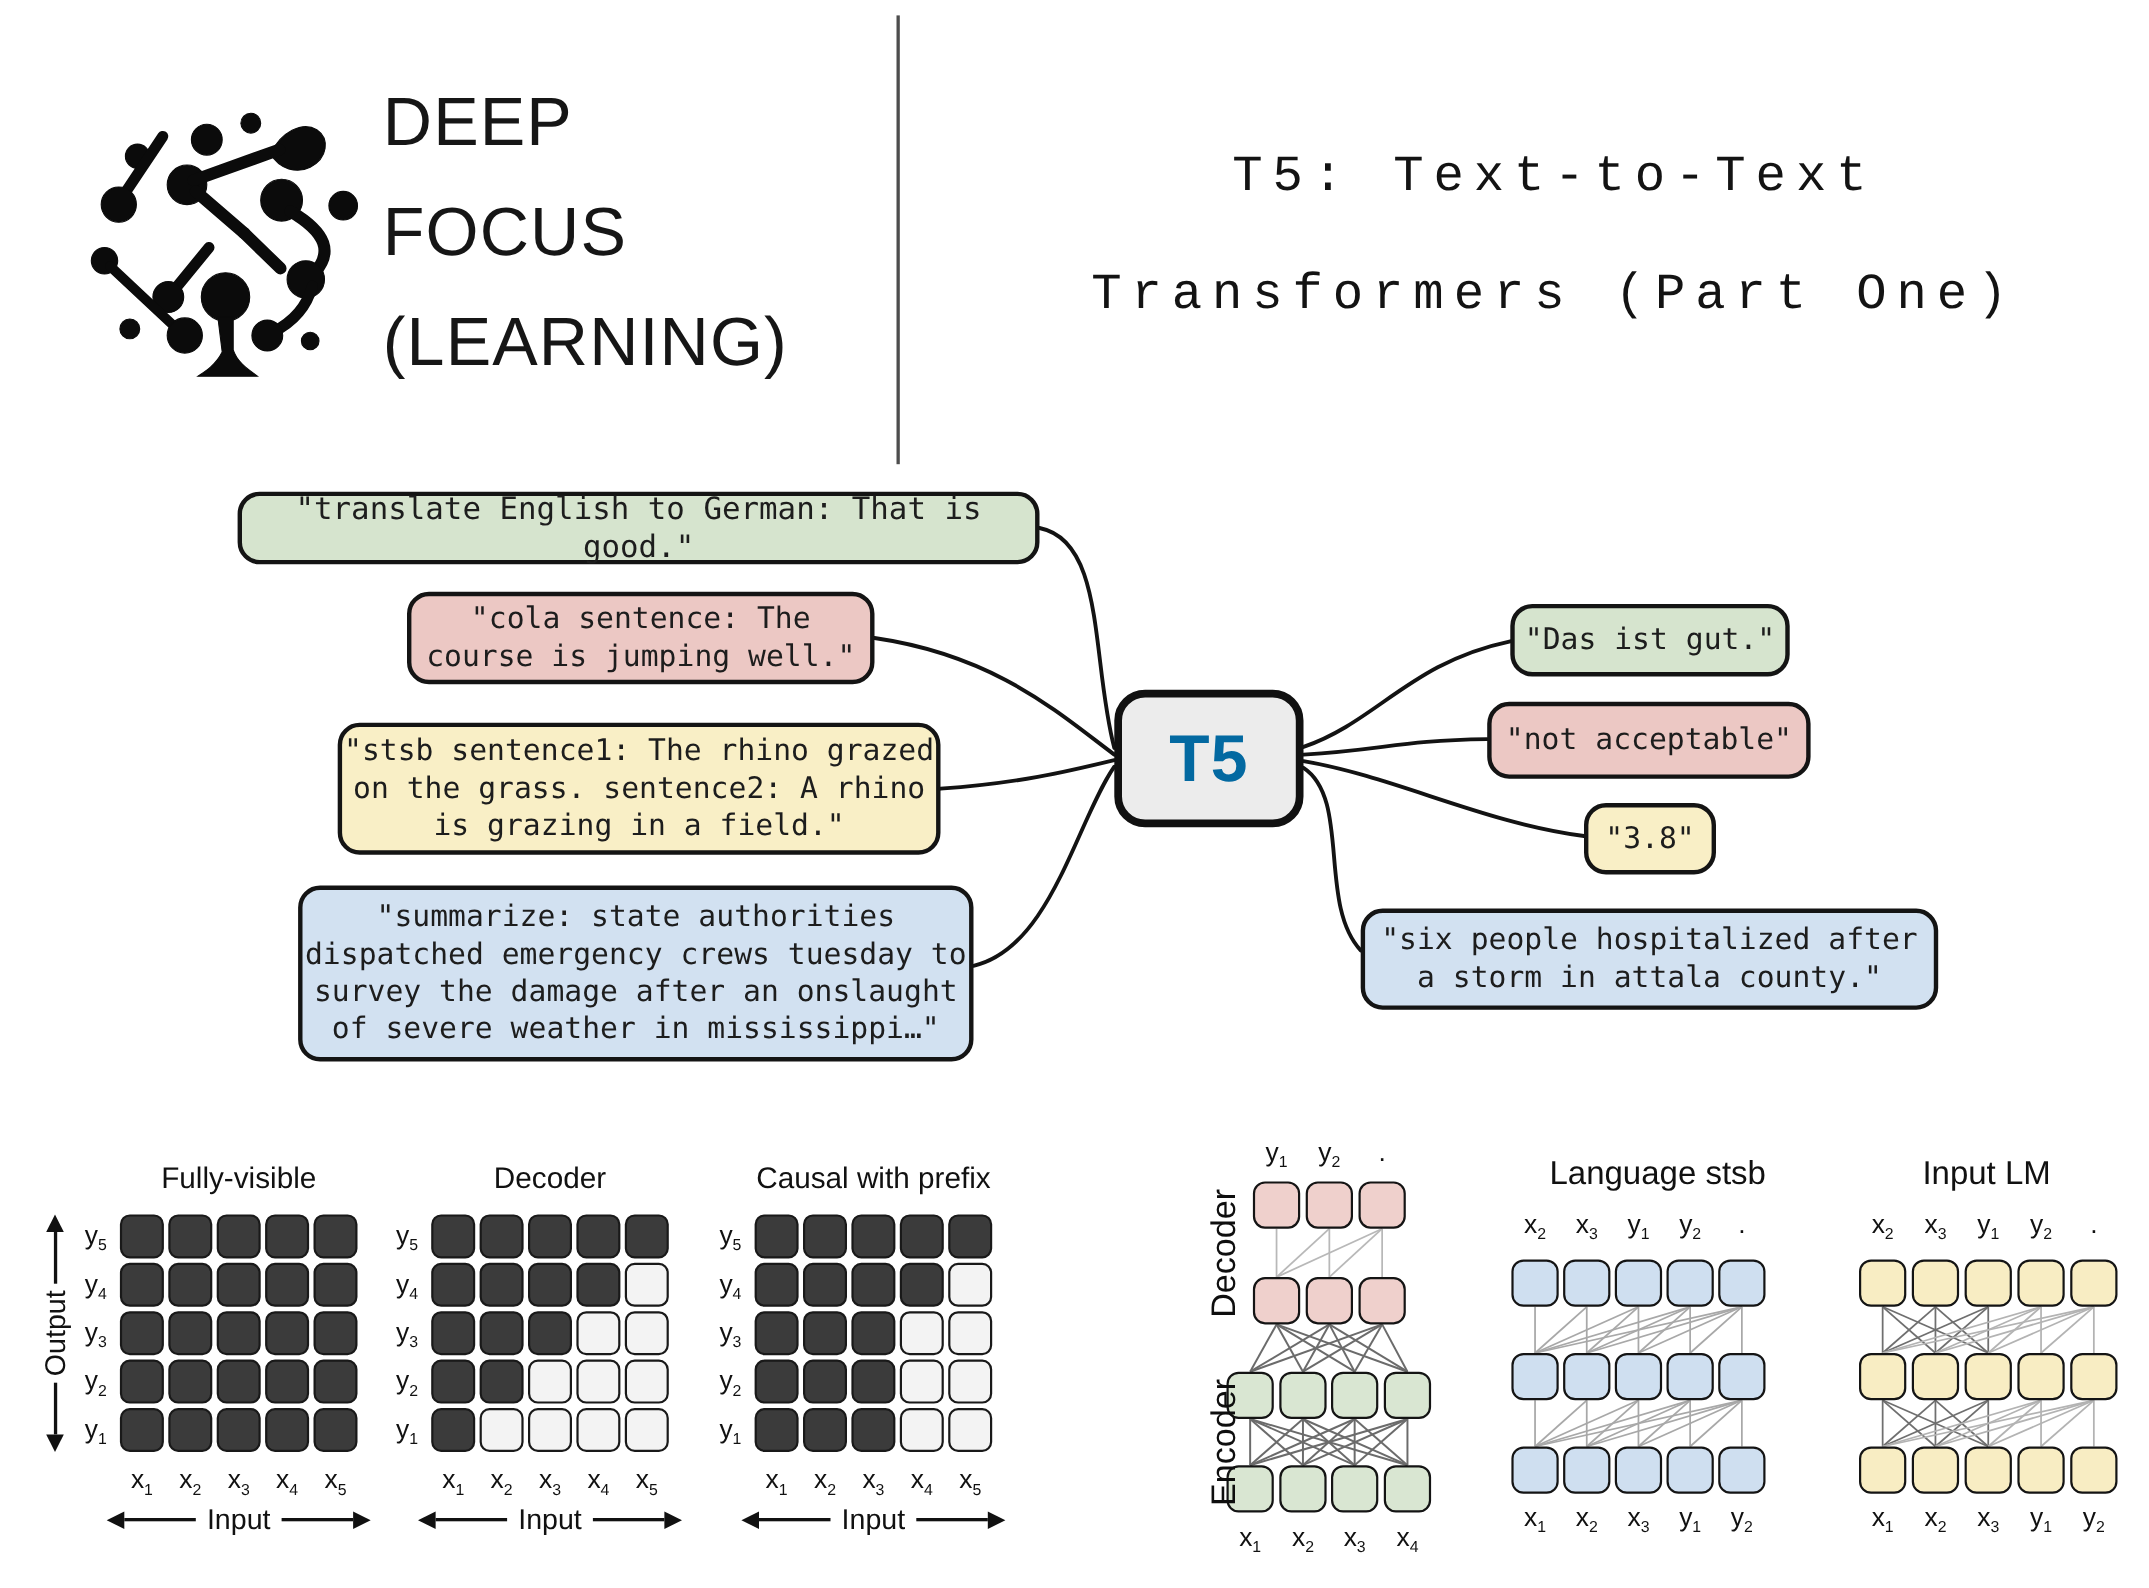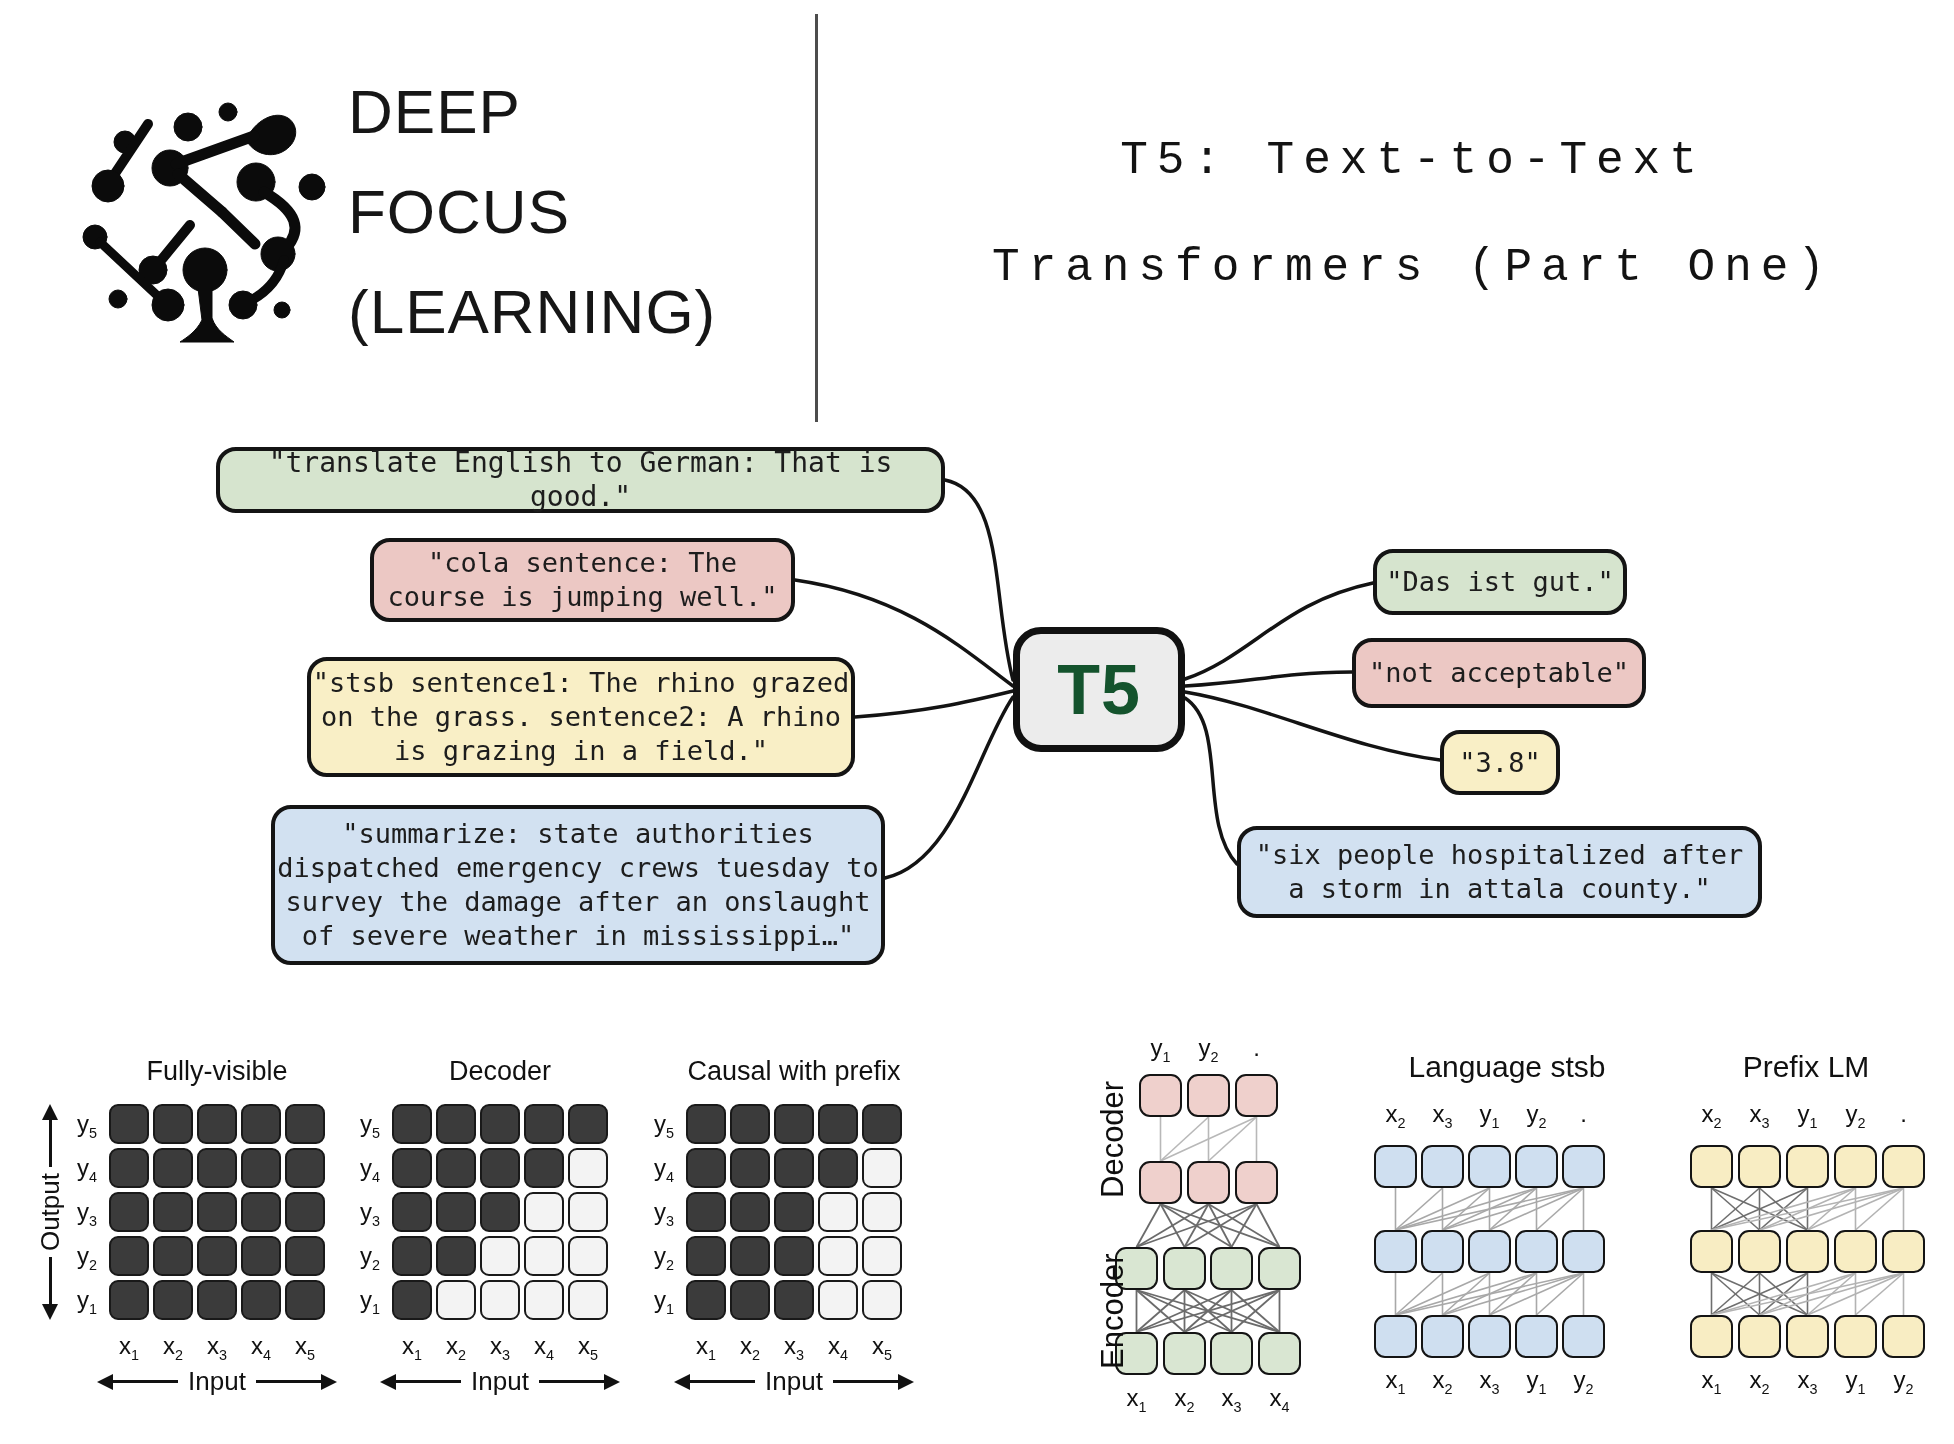--- a/index.html
+++ b/index.html
@@ -16,21 +16,21 @@
               font-family:"Liberation Mono","DejaVu Sans Mono",monospace;font-size:46px;
               letter-spacing:9px;line-height:107px;color:#131313;}
 
   
   .tbox{position:absolute;box-sizing:border-box;border:4px solid #141414;border-radius:20px;
         display:flex;align-items:center;justify-content:center;text-align:center;
         font-family:"DejaVu Sans Mono","Liberation Mono",monospace;font-size:27px;line-height:34px;
         color:#1d1d1d;white-space:pre-line;z-index:2;}
   .t5box{position:absolute;box-sizing:border-box;border:7px solid #111;border-radius:28px;
          background:#ececec;display:flex;align-items:center;justify-content:center;
-         font-family:"Liberation Sans",sans-serif;font-weight:700;font-size:70px;color:#14532d;
+         font-family:"Liberation Sans",sans-serif;font-weight:700;font-size:60px;color:#0369a1;
          z-index:2;letter-spacing:1px;}
 
   
   .mask-title{position:absolute;transform:translateX(-50%);font-size:27px;color:#111;z-index:2;white-space:nowrap;}
   .mgrid{position:absolute;display:grid;grid-template-columns:repeat(5,40px);grid-auto-rows:40px;
          gap:4px;z-index:2;}
   .mcell{box-sizing:border-box;border:2px solid #191919;border-radius:9px;}
   .axis-lab{position:absolute;font-size:24px;color:#111;z-index:2;}
   .axis-lab sub{font-size:0.6em;}
   .ylab{width:60px;text-align:right;}
@@ -415,21 +415,21 @@
     <div class="arch-lab" style="left: 1395.5px; top: 1100px;">x<sub>2</sub></div>
     <div class="arch-lab" style="left: 1442.5px; top: 1100px;">x<sub>3</sub></div>
     <div class="arch-lab" style="left: 1489.5px; top: 1100px;">y<sub>1</sub></div>
     <div class="arch-lab" style="left: 1536.5px; top: 1100px;">y<sub>2</sub></div>
     <div class="arch-lab" style="left: 1583.5px; top: 1100px;">.</div>
     <div class="arch-lab" style="left: 1395.5px; top: 1366px;">x<sub>1</sub></div>
     <div class="arch-lab" style="left: 1442.5px; top: 1366px;">x<sub>2</sub></div>
     <div class="arch-lab" style="left: 1489.5px; top: 1366px;">x<sub>3</sub></div>
     <div class="arch-lab" style="left: 1536.5px; top: 1366px;">y<sub>1</sub></div>
     <div class="arch-lab" style="left: 1583.5px; top: 1366px;">y<sub>2</sub></div>
-    <div class="arch-title" style="left: 1806px; top: 1050px;">Prefix LM</div>
+    <div class="arch-title" style="left: 1806px; top: 1050px;">Input LM</div>
     <div class="abox" style="left: 1690px; top: 1145px; background: rgb(248, 237, 195);"></div>
     <div class="abox" style="left: 1738px; top: 1145px; background: rgb(248, 237, 195);"></div>
     <div class="abox" style="left: 1786px; top: 1145px; background: rgb(248, 237, 195);"></div>
     <div class="abox" style="left: 1834px; top: 1145px; background: rgb(248, 237, 195);"></div>
     <div class="abox" style="left: 1882px; top: 1145px; background: rgb(248, 237, 195);"></div>
     <div class="abox" style="left: 1690px; top: 1230px; background: rgb(248, 237, 195);"></div>
     <div class="abox" style="left: 1738px; top: 1230px; background: rgb(248, 237, 195);"></div>
     <div class="abox" style="left: 1786px; top: 1230px; background: rgb(248, 237, 195);"></div>
     <div class="abox" style="left: 1834px; top: 1230px; background: rgb(248, 237, 195);"></div>
     <div class="abox" style="left: 1882px; top: 1230px; background: rgb(248, 237, 195);"></div>

